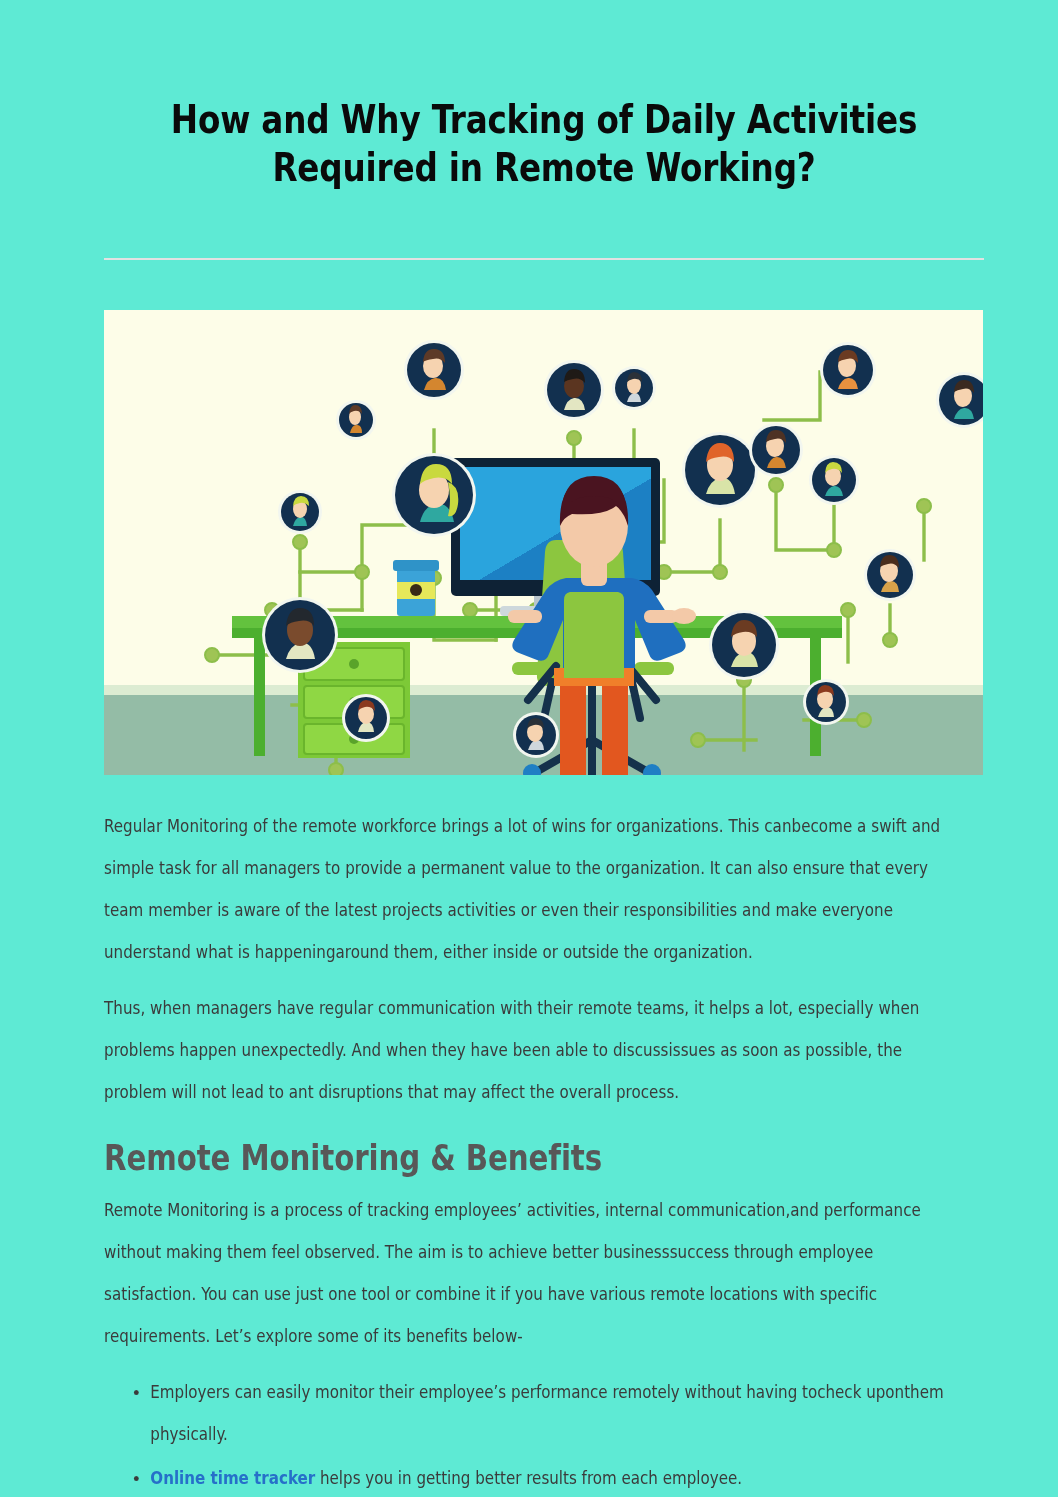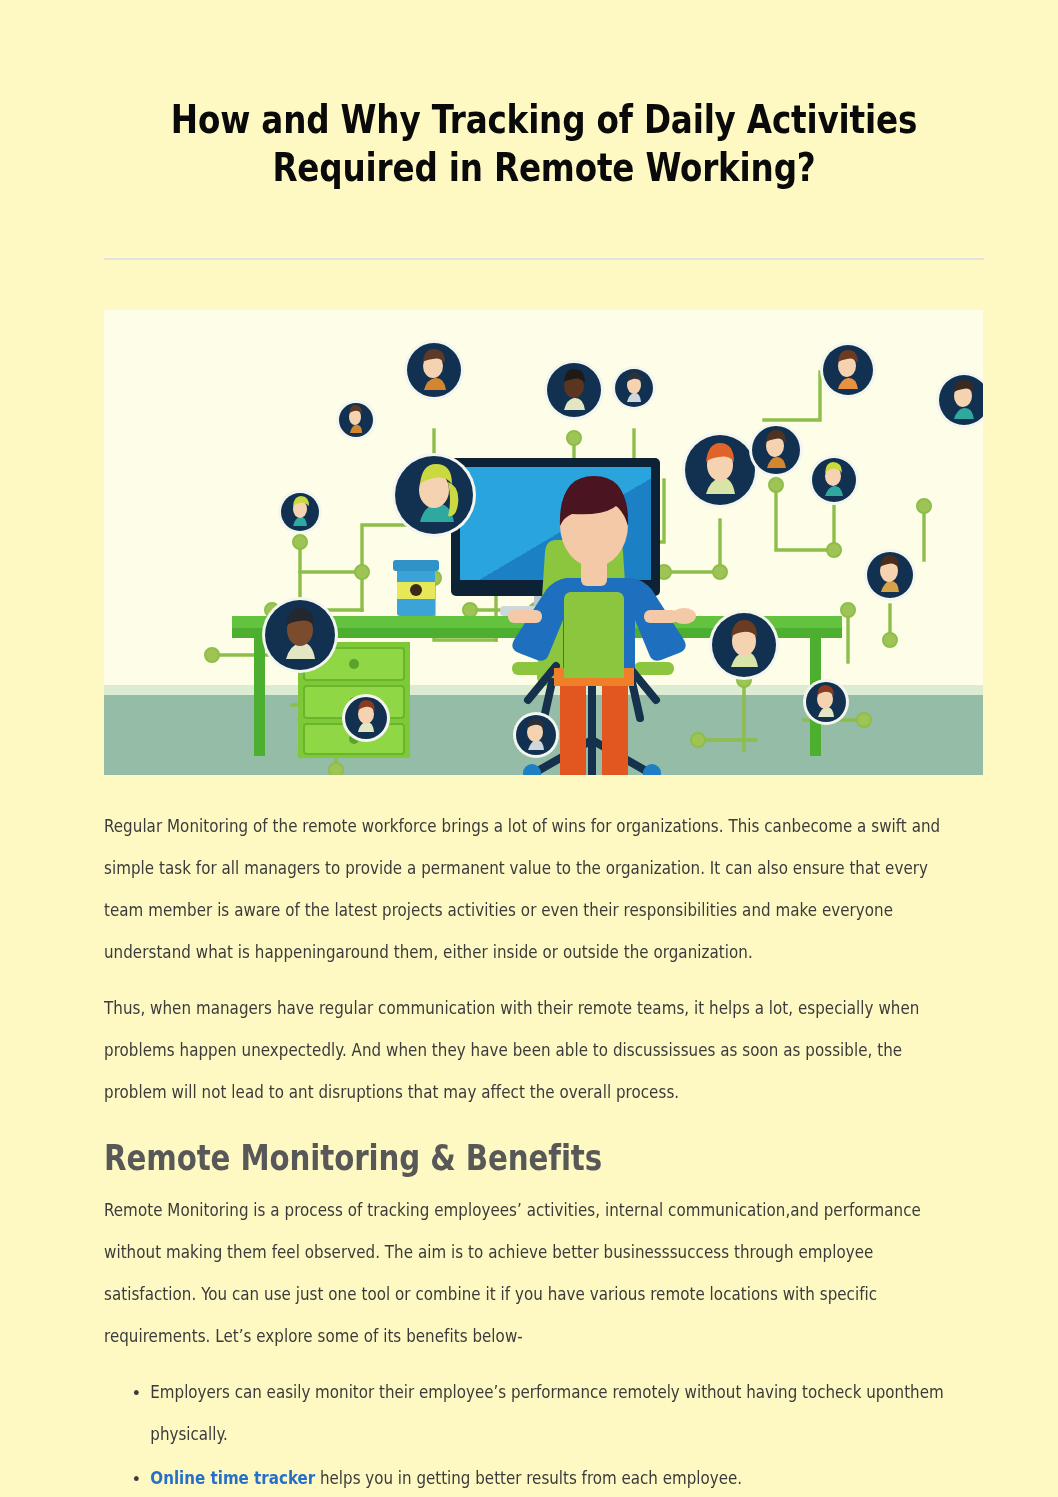--- a/index.html
+++ b/index.html
@@ -14,21 +14,21 @@
     overflow: hidden;
     font-family: "Liberation Sans", sans-serif;
     -webkit-font-smoothing: antialiased;
   }
 
   .page {
     position: absolute;
     left: 0; top: 0;
     width: 1058px;
     height: 1497px;
-    background: #fef9c3;
+    background: #5eead4;
   }
 
   
   .article-title {
     position: absolute;
     left: 104px;
     top: 70px;
     width: 880px;
     text-align: center;
     font-family: "DejaVu Sans Condensed", "Liberation Sans Narrow", "Liberation Sans", sans-serif;

